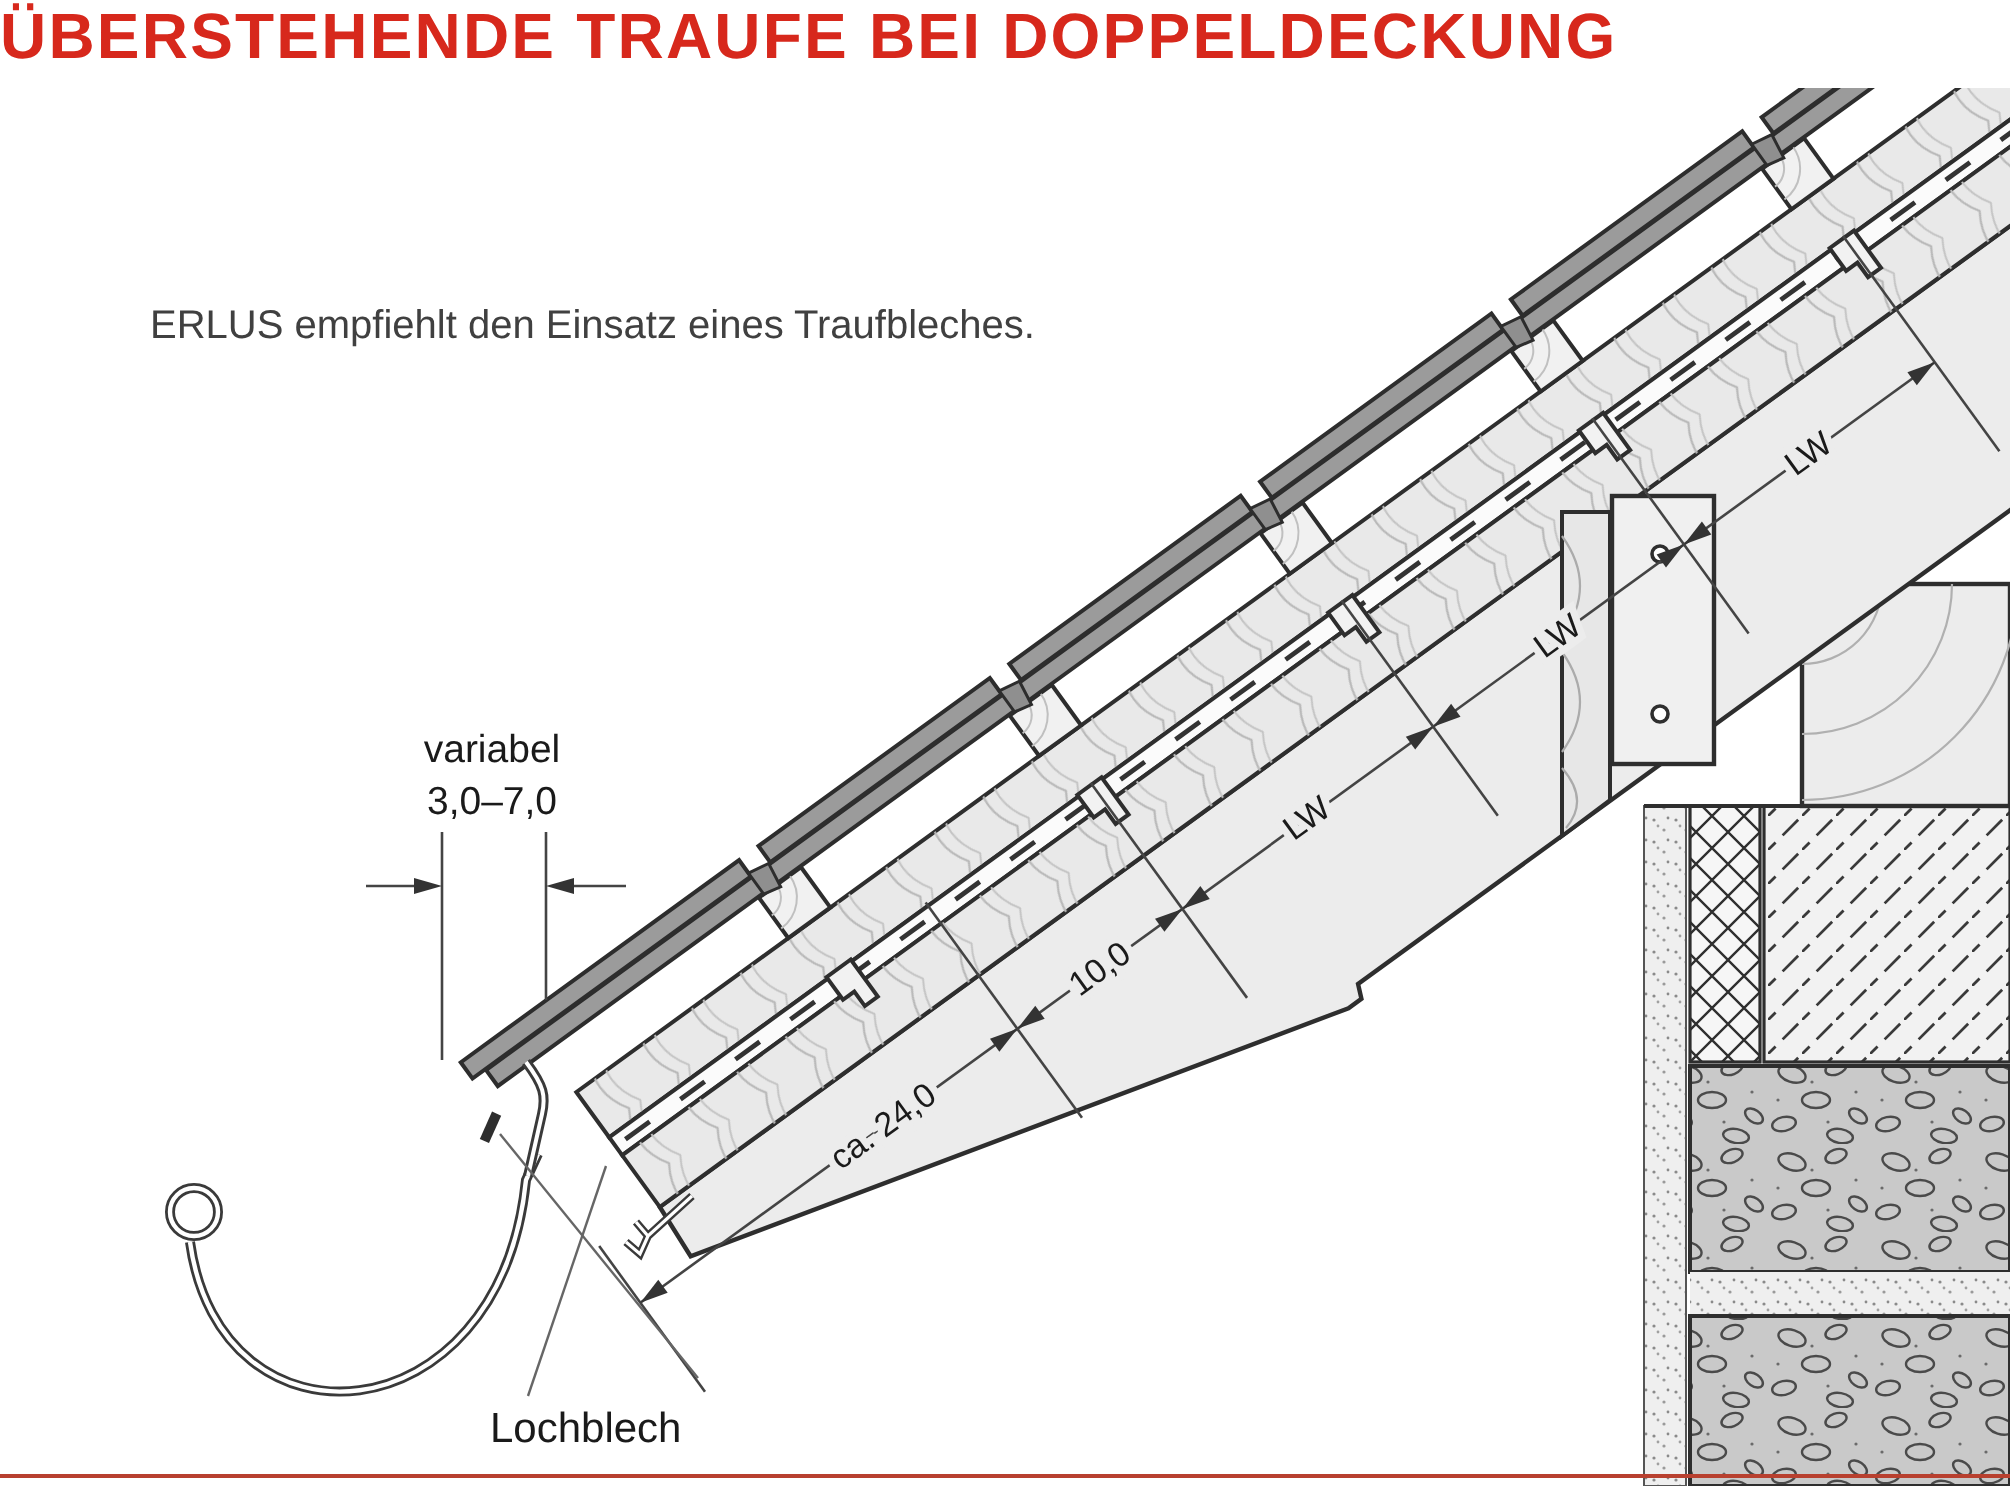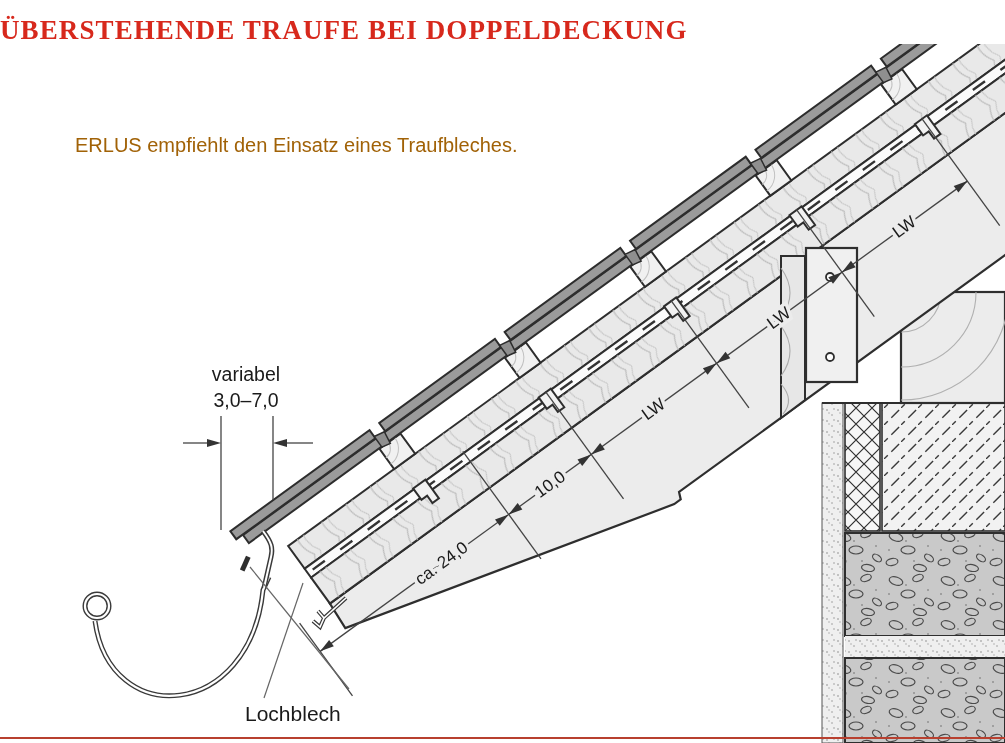--- a/index.html
+++ b/index.html
@@ -1,20 +1,20 @@
 <!DOCTYPE html>
 <html><head>
 <meta charset="utf-8">
 <style>
   html,body{margin:0;padding:0;background:#fff;}
   #page{position:relative;width:1005px;height:743px;background:#fff;overflow:hidden;
         font-family:"Liberation Sans",sans-serif;}
-  #title{position:absolute;left:0;top:15px;font-size:27px;font-weight:bold;letter-spacing:1.1px;
-         white-space:nowrap;font-family:Liberation Serif, serif;}
-  #subtitle{position:absolute;left:75px;top:134px;font-size:20px;color:#a16207;}
+  #title{position:absolute;left:0;top:0;font-size:32px;font-weight:bold;letter-spacing:1.1px;
+         white-space:nowrap;}
+  #subtitle{position:absolute;left:75px;top:152px;font-size:20px;color:#404040;}
   svg{position:absolute;left:0;top:0;}
   text{font-family:"Liberation Sans",sans-serif;}
   .dimtxt{font-size:17px;fill:#1a1a1a;paint-order:stroke;stroke:#ececec;stroke-width:7px;}
   .dimtxt2{font-size:19.5px;fill:#1a1a1a;}
   .lbl{font-size:21px;fill:#1a1a1a;}
 </style>
 </head>
 <body>
 
 <div id="page">

